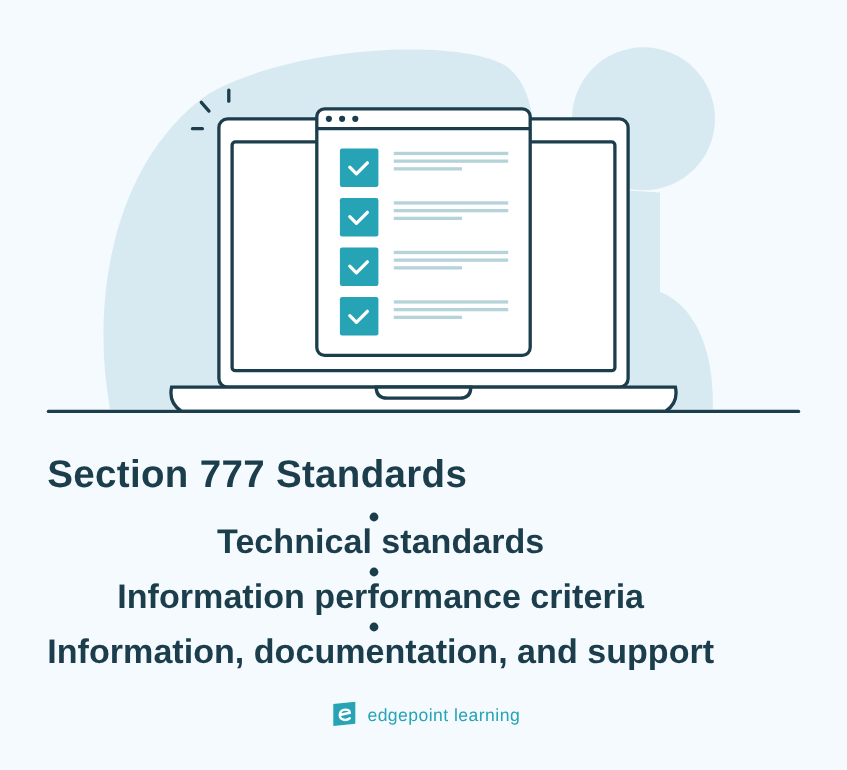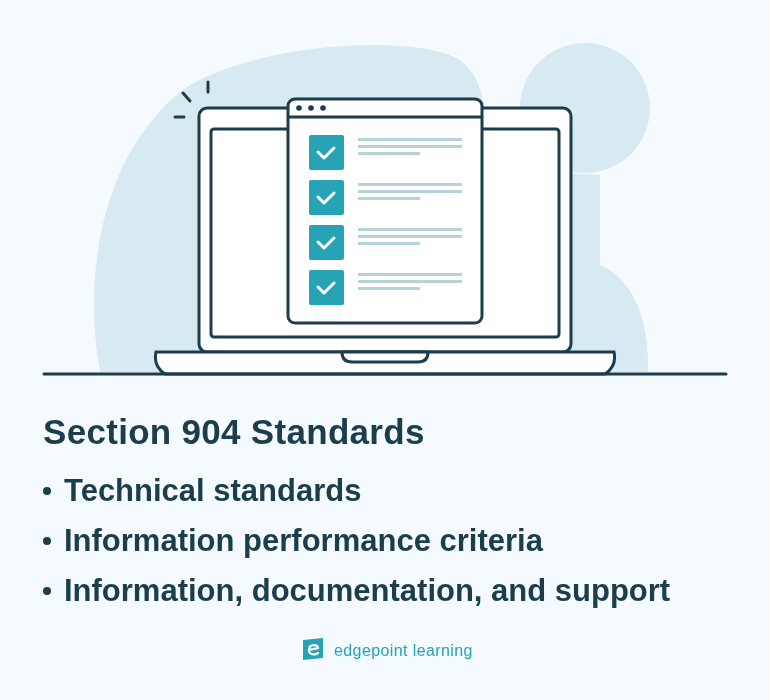--- a/index.html
+++ b/index.html
@@ -3,21 +3,21 @@
 <meta charset="utf-8">
 <style>
   html, body { margin:0; padding:0; }
   body { width:770px; height:700px; background:#f4fafd; position:relative; overflow:hidden;
          font-family:"Liberation Sans", sans-serif; }
   .illus { position:absolute; left:0; top:0; width:770px; height:400px; }
   .title { position:absolute; left:43px; top:412px; font-size:35px; font-weight:bold;
            color:#1b3d4c; letter-spacing:0.3px; margin:0; }
   .bullets { position:absolute; left:43px; top:466px; margin:0; padding:0; list-style:none; }
   .bullets li { font-size:31px; font-weight:bold; color:#1b3d4c; height:50px; line-height:38px;
-                display:flex; align-items:center; }
+                display:flex; align-items:center;flex-direction:column; }
   .bullets li .dot { width:8px; height:8px; border-radius:50%; background:#1b3d4c;
                      margin-right:13px; display:inline-block; }
   .logo { position:absolute; left:302px; top:638px; display:flex; align-items:flex-end; }
   .logo .mark { width:22px; height:22px; margin-right:10px; }
   .logo .text { font-size:16px; color:#26a3b5; letter-spacing:0.4px; }
 </style>
 </head>
 <body>
 
 <svg class="illus" viewBox="0 0 770 400" width="770" height="400">
@@ -72,21 +72,21 @@
     <g>
       <rect x="309" y="270" width="35" height="35" rx="2" fill="#26a3b5"></rect>
       <polyline points="318,287 324,293 334,283" fill="none" stroke="#fff" stroke-width="3" stroke-linecap="round" stroke-linejoin="round"></polyline>
       <rect x="358" y="273" width="104" height="3" fill="#b6d3da"></rect>
         <rect x="358" y="280" width="104" height="3" fill="#b6d3da"></rect>
         <rect x="358" y="287" width="62" height="3" fill="#b6d3da"></rect>
     </g>
   </g>
 </svg>
 
-<h1 class="title">Section 904 Standards</h1>
+<h1 class="title">Section 777 Standards</h1>
 
 <ul class="bullets">
   <li>
       <span class="dot"></span>
       <span>Technical standards</span>
     </li>
   <li>
       <span class="dot"></span>
       <span>Information performance criteria</span>
     </li>

